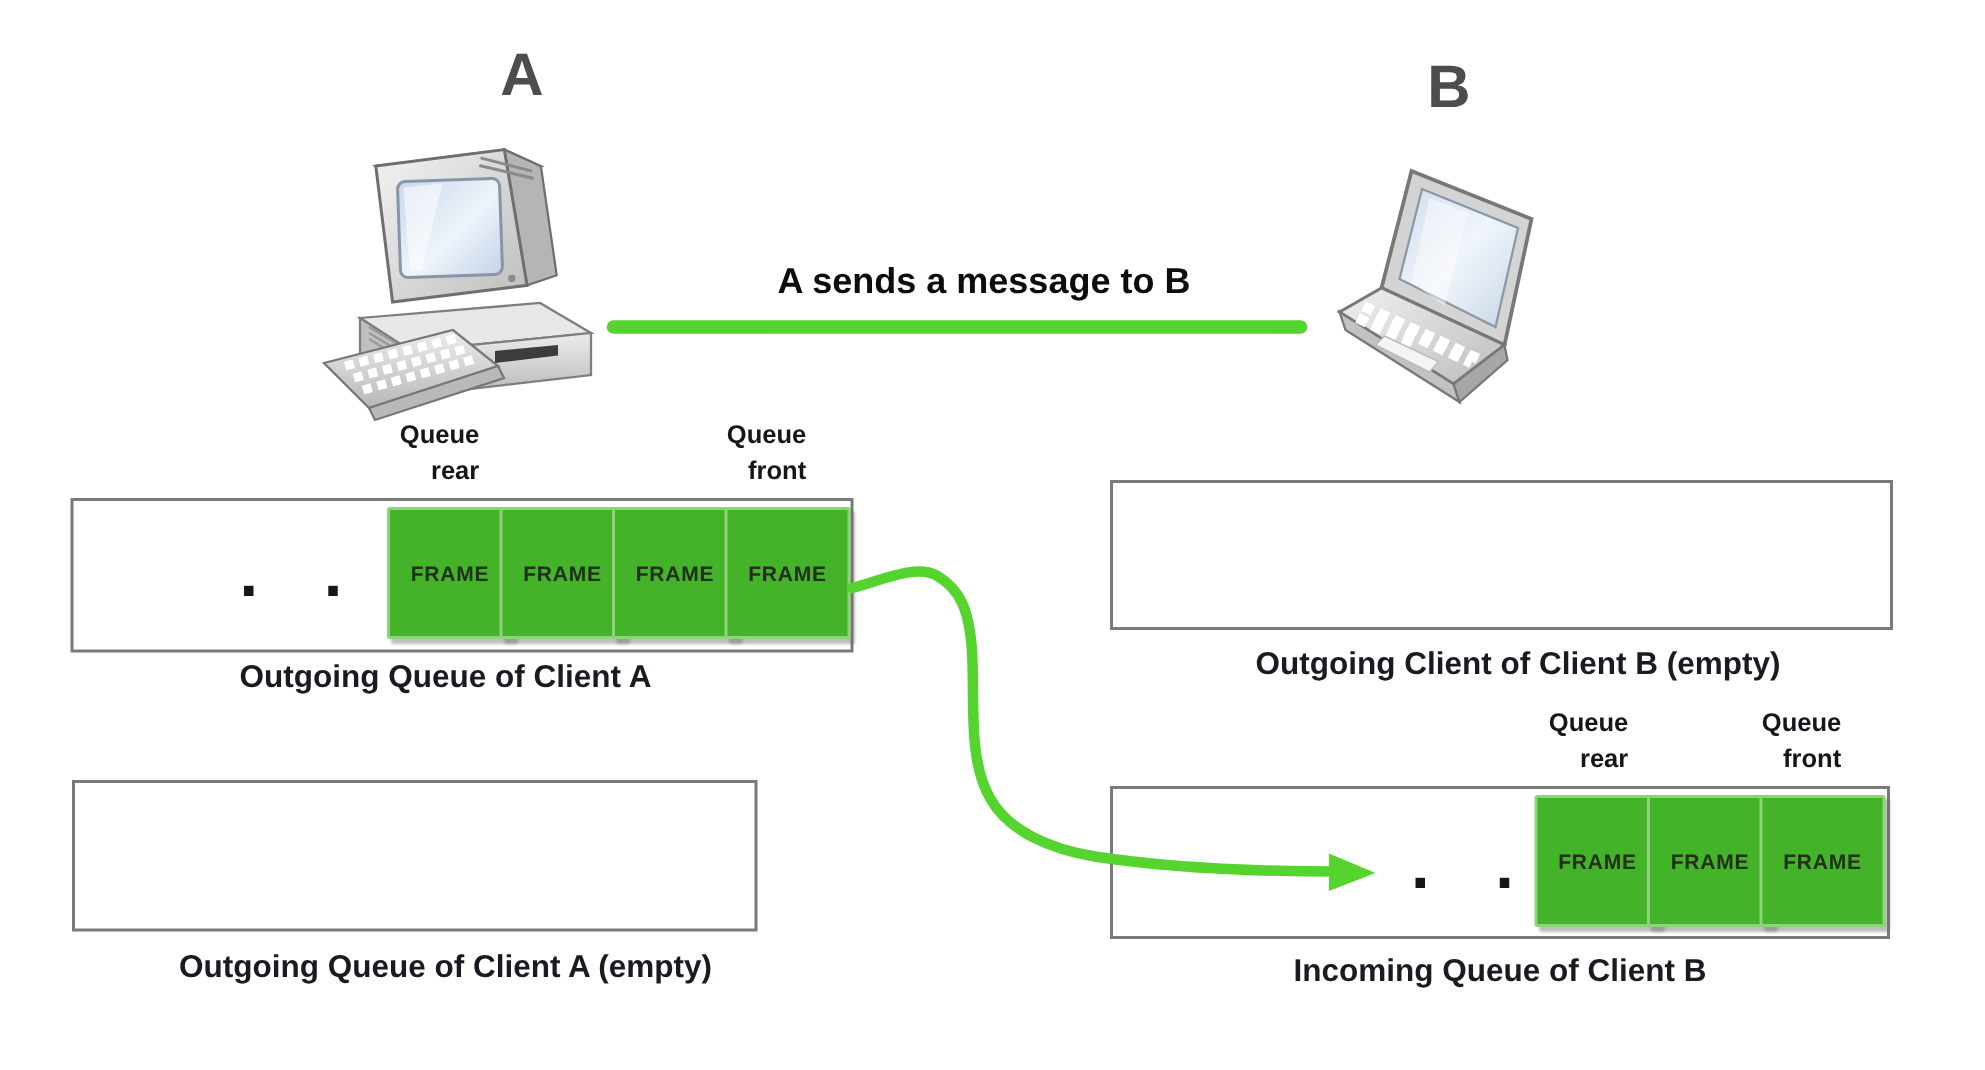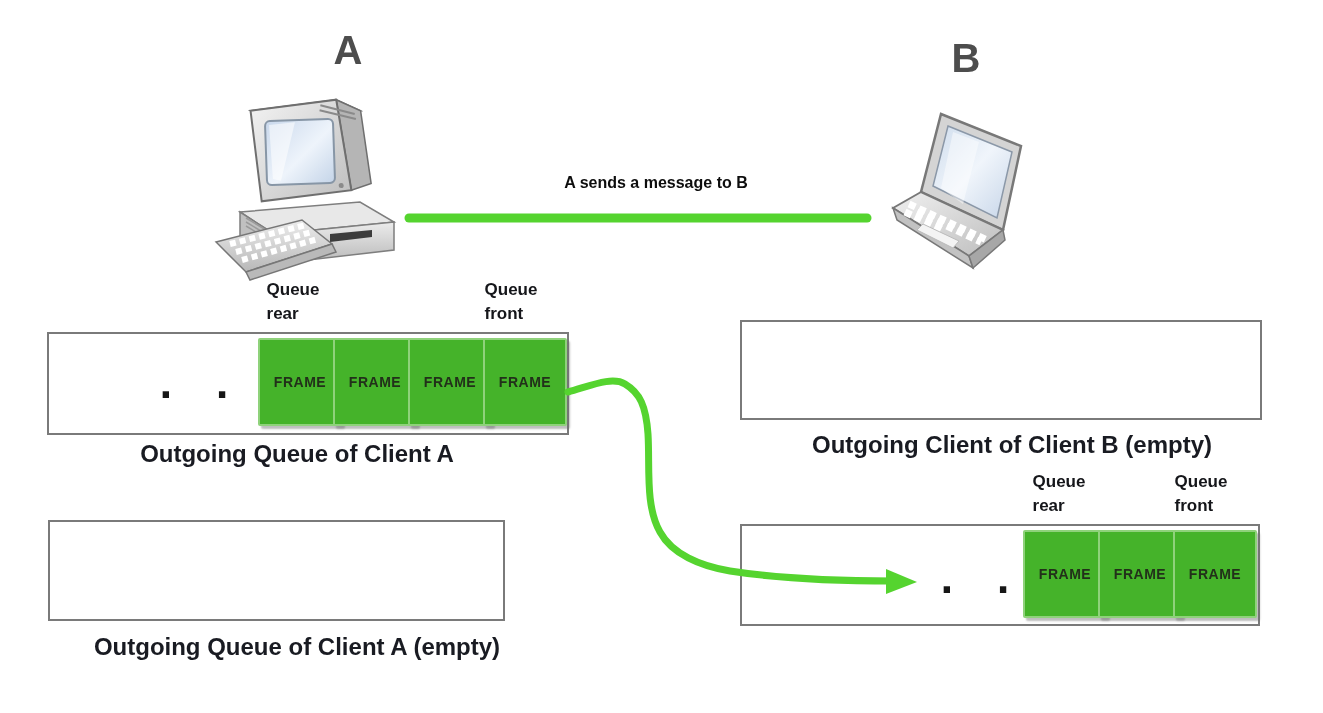--- a/index.html
+++ b/index.html
@@ -2,39 +2,39 @@
 <html><head>
 <meta charset="utf-8">
 <style>
   html,body{margin:0;padding:0;background:#ffffff;}
   #canvas{position:relative;width:1323px;height:713px;background:#ffffff;overflow:hidden;
           font-family:"Liberation Sans",sans-serif;}
 
   .node-label{position:absolute;font-size:40px;font-weight:600;color:#4d4d4d;
               transform:translateX(-50%);line-height:1;}
 
-  .msg-label{position:absolute;font-size:16px;font-weight:700;color:#0d0d0d;
+  .msg-label{position:absolute;font-size:24px;font-weight:700;color:#0d0d0d;
              transform:translateX(-50%);white-space:nowrap;}
 
   .qbox{position:absolute;background:#ffffff;border:2px solid #7a7a7a;box-sizing:border-box;}
 
   .frame{position:absolute;width:84px;height:88px;background:#45b32a;
          border:2px solid #8fd27b;box-sizing:border-box;border-radius:2px;
          box-shadow:3px 3px 2px rgba(110,110,110,.45);
          display:flex;align-items:center;justify-content:center;
          font-size:14px;font-weight:700;color:#22301a;letter-spacing:.5px;}
 
   .dots{position:absolute;font:700 36px "DejaVu Sans",sans-serif;color:#161616;
         letter-spacing:15px;line-height:44px;height:44px;white-space:nowrap;}
 
-  .qtitle{position:absolute;font-size:24px;font-weight:700;color:#191b22;
+  .qtitle{position:absolute;font-size:21px;font-weight:700;color:#191b22;
           transform:translateX(-50%);white-space:nowrap;}
 
   .ptr-label{position:absolute;font-size:17px;font-weight:700;color:#15161a;
-             transform:translateX(-50%);text-align:left;line-height:24px;white-space:nowrap;}
+             transform:translateX(-50%);text-align:right;line-height:24px;white-space:nowrap;}
 
   svg.overlay{position:absolute;left:0;top:0;pointer-events:none;}
   .icon{position:absolute;}
 </style>
 </head>
 <body>
 
 <div id="canvas">
 
   <div class="node-label" style="left:348px;top:30px;">A</div>
@@ -156,20 +156,21 @@
   </div>
 
   <div class="qbox" style="left:740px;top:524px;width:520px;height:102px;">
     <div class="dots" style="left:198px;top:33px;">. . .</div>
     <div>
         <div class="frame" style="left: 281px; top: 4px;">FRAME</div>
         <div class="frame" style="left: 356px; top: 4px;">FRAME</div>
         <div class="frame" style="left: 431px; top: 4px;">FRAME</div>
       </div>
   </div>
+  <div class="qtitle" style="left:1000px;top:636px;">Incoming Queue of Client B</div>
 
   <svg class="overlay" width="1323" height="713" viewBox="0 0 1323 713">
     <line x1="409" y1="218" x2="867" y2="218" stroke="#55d42f" stroke-width="9" stroke-linecap="round"></line>
     <path d="M 568 392 C 590 386, 612 376, 625 384 C 640 393, 646 406, 648 434
              C 650 466, 645 506, 660 532 C 672 554, 700 566, 730 571
              C 775 578, 830 581, 893 581" fill="none" stroke="#55d42f" stroke-width="7" stroke-linecap="round"></path>
     <polygon points="886,569 917,582 886,594" fill="#55d42f"></polygon>
   </svg>
 
 </div>

